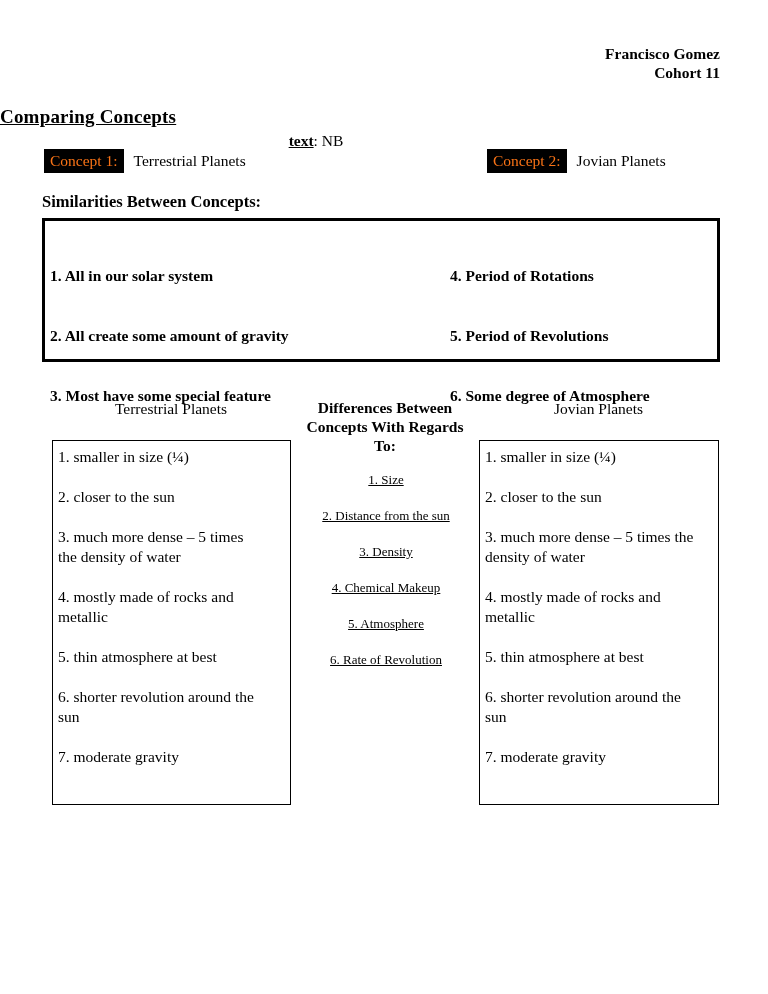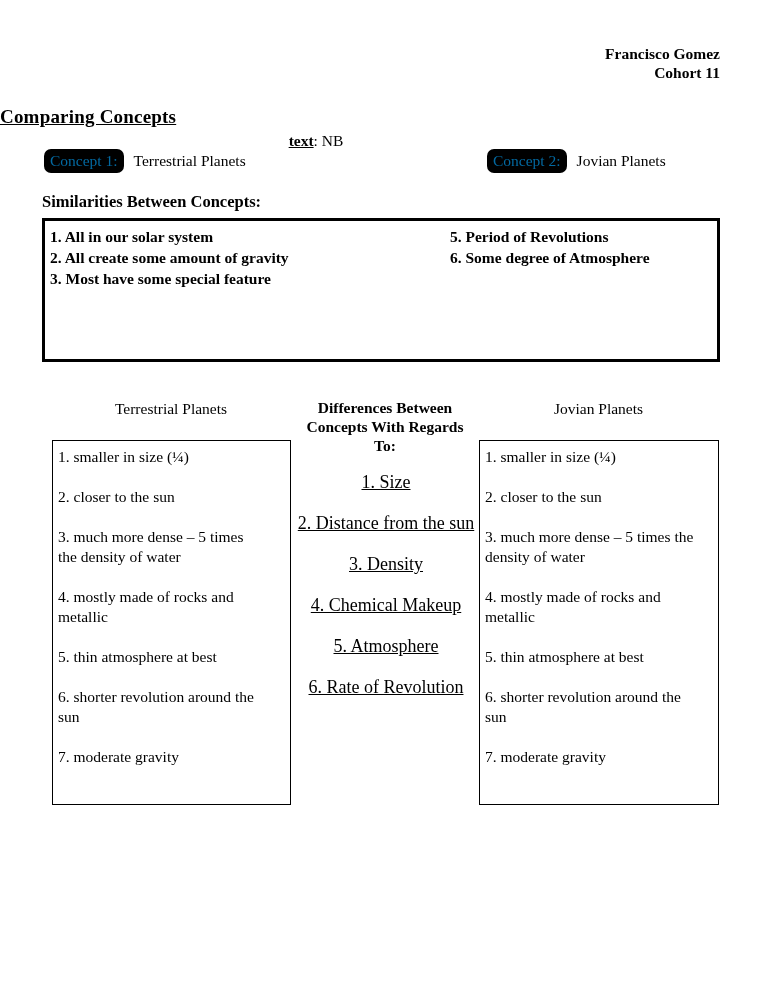--- a/index.html
+++ b/index.html
@@ -71,25 +71,24 @@
     position: absolute;
     display: flex;
     align-items: baseline;
     font-size: 15.5px;
     white-space: nowrap;
   }
   .concept-1 { left: 44px; }
   .concept-2 { left: 487px; }
   .concept .tag {
     background: #000000;
-    color: #0369a1;
+    color: #f97316;
     padding: 3px 6px 4px 6px;
     display: inline-block;
     line-height: 17px;
-    border-radius: 7px;
   }
   .concept .val {
     margin-left: 10px;
     color: #000;
   }
 
   
   .sim-heading {
     position: absolute;
     left: 42px;
@@ -114,21 +113,21 @@
     right: 5px;
     display: flex;
   }
   .sim-col {
     font-size: 15.5px;
     line-height: 21px;
     font-weight: bold;
   }
   .sim-col-left { width: 400px; }
   .sim-col-right { width: 260px; }
-  .sim-col div { white-space: nowrap; }
+  .sim-col div { white-space: nowrap; margin-top: 39px; }
 
   
   .col-head {
     position: absolute;
     font-size: 15.5px;
     text-align: center;
   }
   .col-head-left {
     left: 52px;
     top: 400px;
@@ -169,21 +168,21 @@
   .diff-box .item {
     margin-bottom: 20px;
   }
 
   .diff-center {
     position: absolute;
     left: 296px;
     top: 472px;
     width: 180px;
     text-align: center;
-    font-size: 18px;
+    font-size: 13px;
   }
   .diff-center .citem {
     margin-bottom: 20px;
   }
   .diff-center .citem span {
     text-decoration: underline;
   }
 </style>
 </head>
 <body>
@@ -211,20 +210,21 @@
 
   <div class="sim-heading">Similarities Between Concepts:</div>
   <div class="sim-box">
     <div class="sim-cols">
       <div class="sim-col sim-col-left">
         <div>1. All in our solar system</div>
         <div>2. All create some amount of gravity</div>
         <div>3. Most have some special feature</div>
       </div>
       <div class="sim-col sim-col-right">
+        <div>4. Period of Rotations</div>
         <div>5. Period of Revolutions</div>
         <div>6. Some degree of Atmosphere</div>
       </div>
     </div>
   </div>
 
   <div class="col-head col-head-left">Terrestrial Planets</div>
   <div class="col-head col-head-center">Differences Between Concepts With Regards To:</div>
   <div class="col-head col-head-right">Jovian Planets</div>
 

